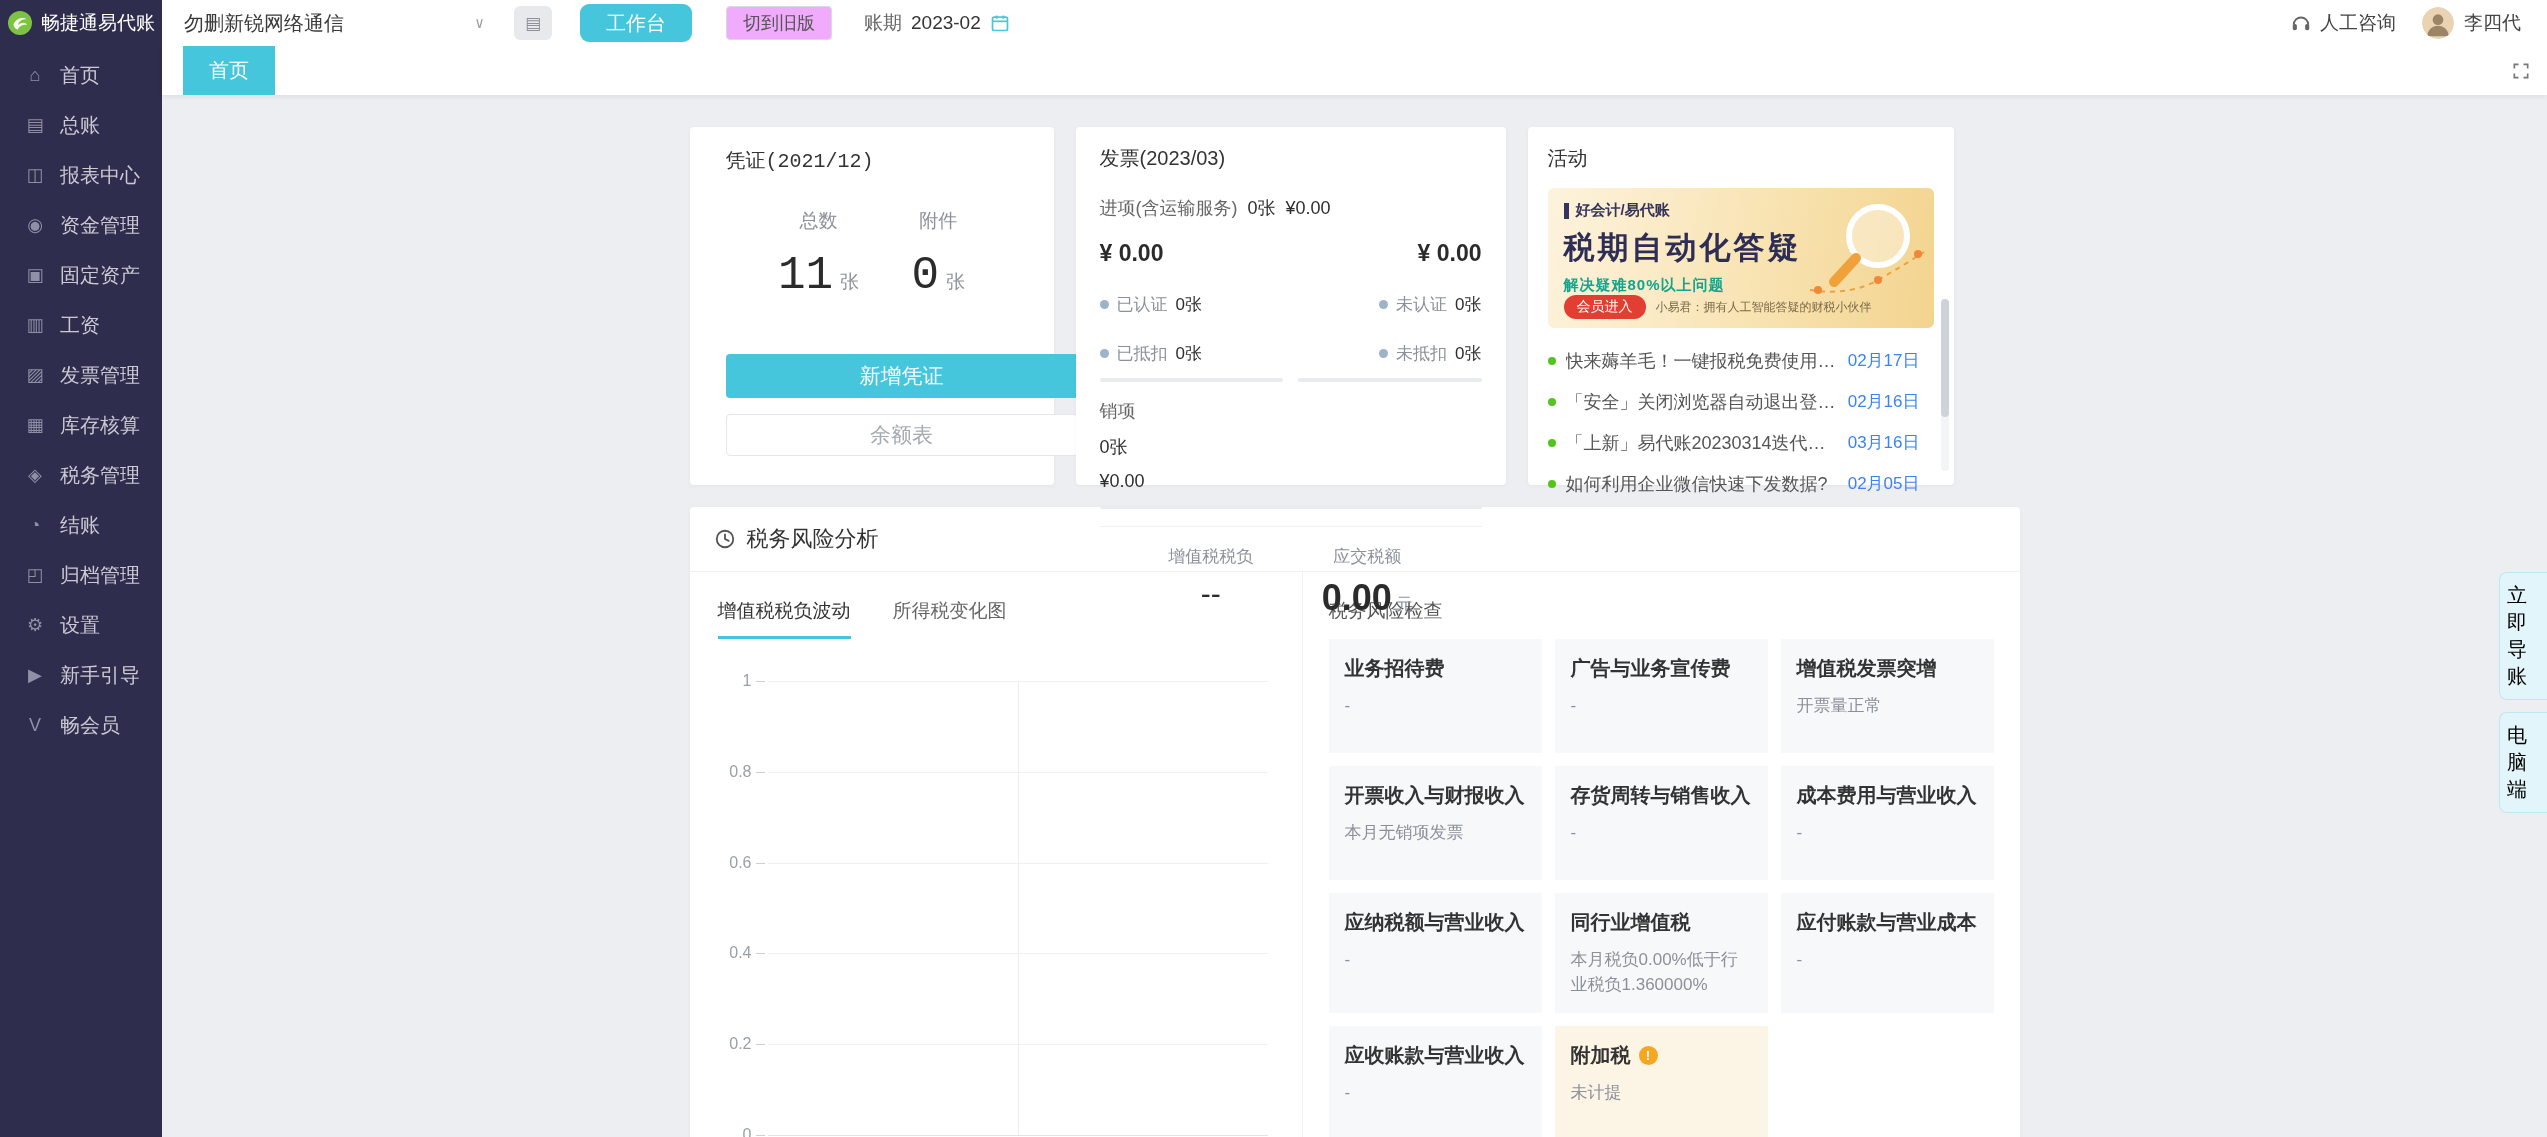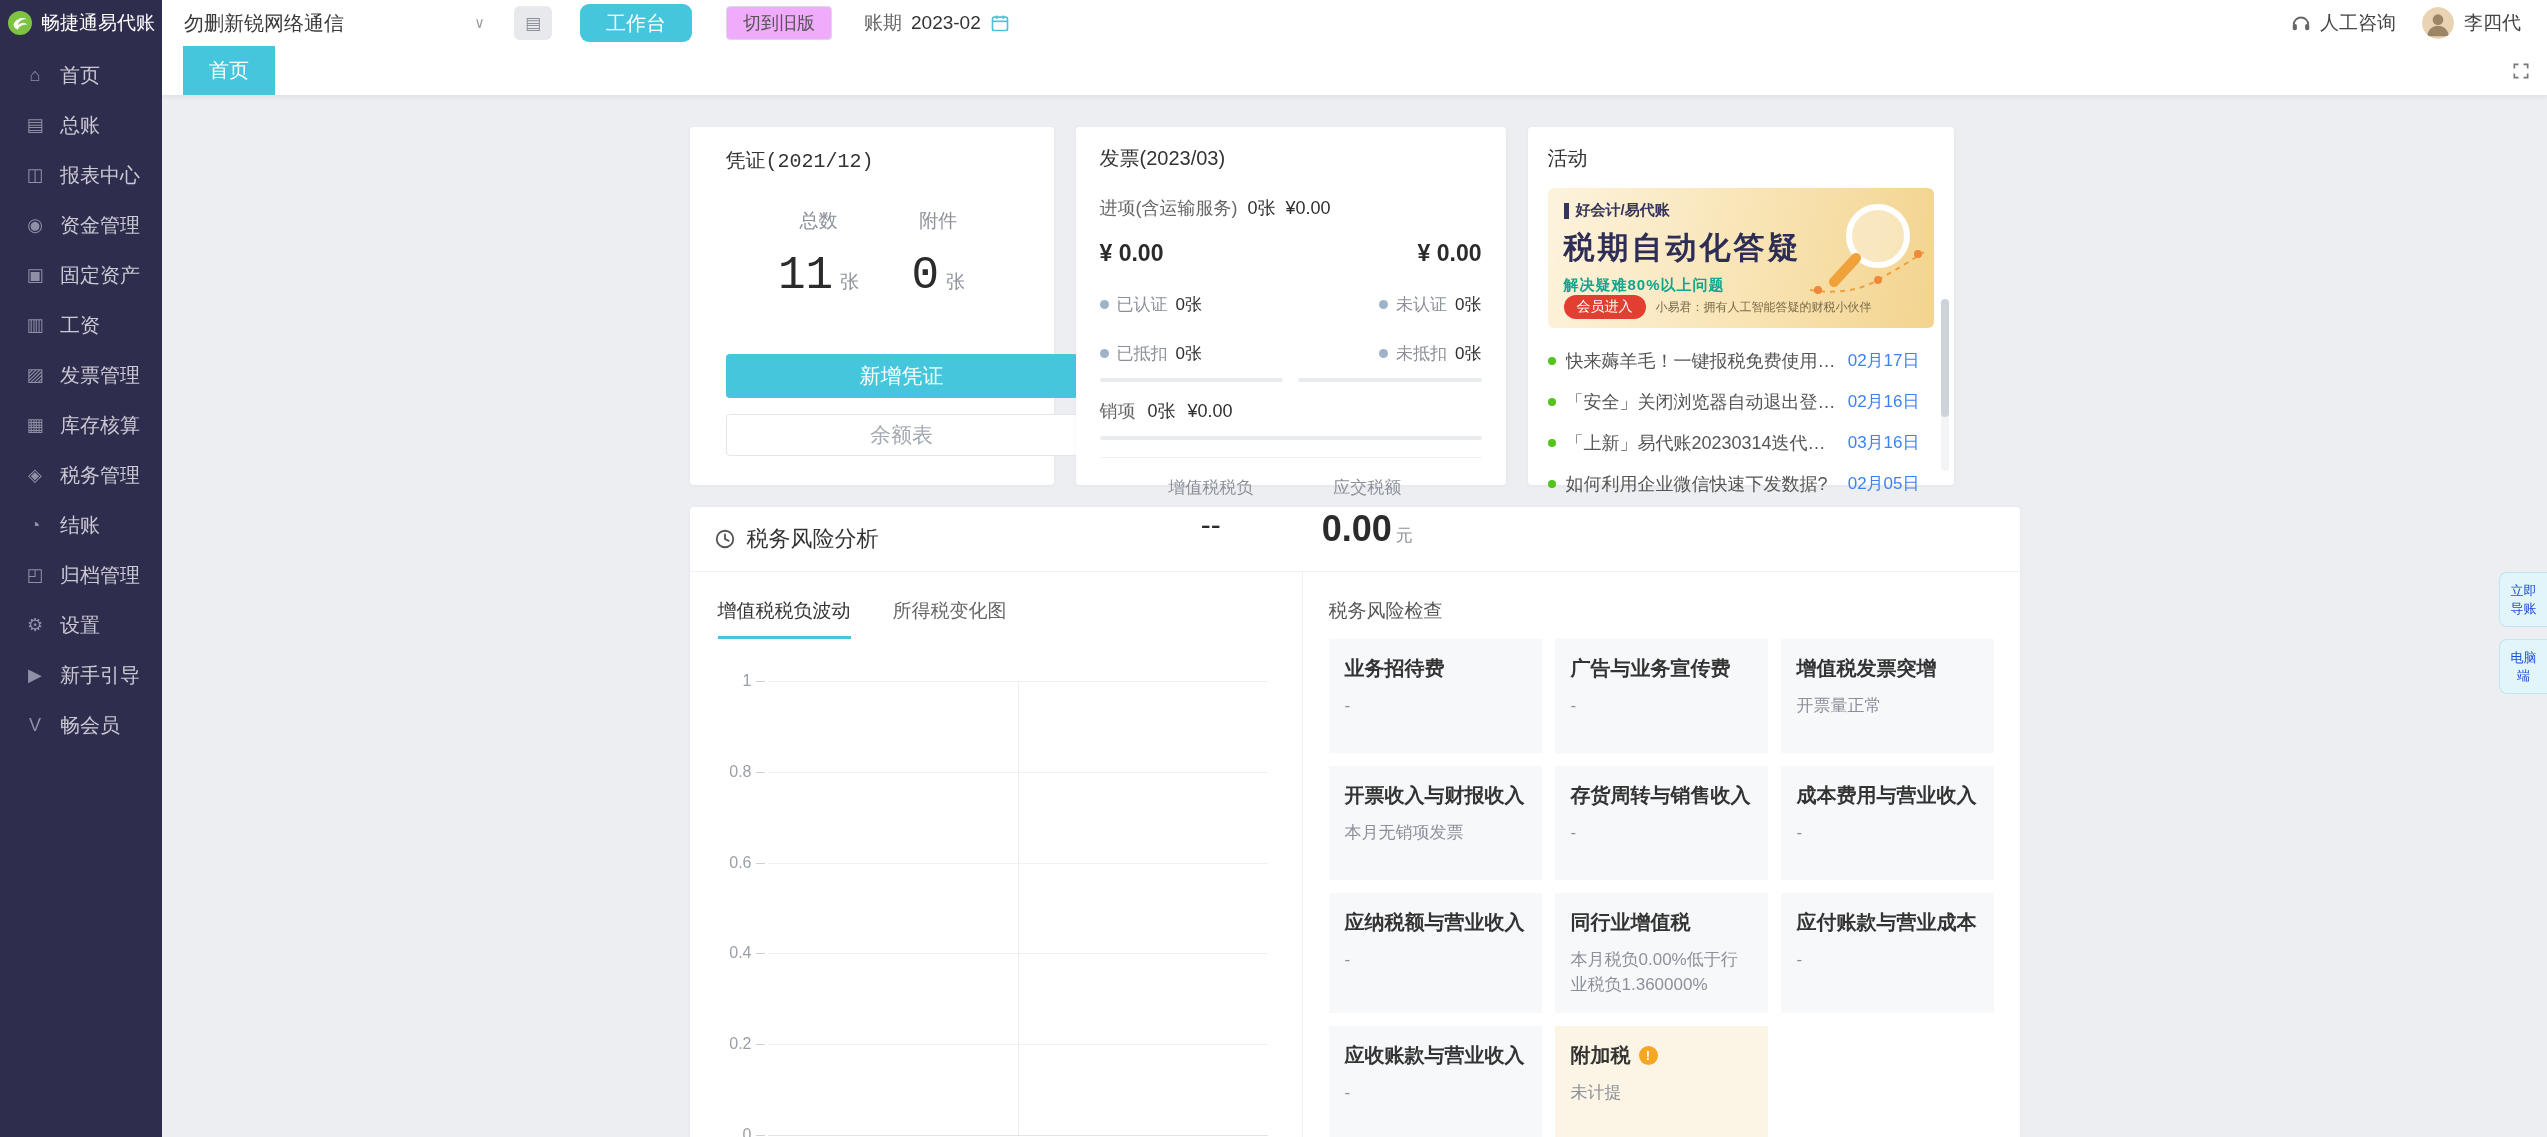--- a/index.html
+++ b/index.html
@@ -54,21 +54,21 @@
   .invoice { width:430px; padding:18px 24px; }
   .inv-row1 { margin-top:24px; font-size:18px; display:flex; gap:10px; align-items:baseline; }
   .g { color:#666; } .gl { color:#8b909a; } .d { color:#2e2e2e; }
   .inv-cols { display:flex; justify-content:space-between; margin-top:20px; }
   .inv-col { width:48%; display:flex; flex-direction:column; align-items:flex-start; }
   .inv-col.rightcol { align-items:flex-end; }
   .inv-amount { font-size:23px; color:#2b2b2b; font-weight:bold; }
   .inv-line { margin-top:26px; font-size:17px; display:flex; align-items:center; gap:8px; }
   .dot { width:9px; height:9px; border-radius:50%; background:#9fb3c8; }
   .inv-bar { height:4px; background:#e9ecef; border-radius:2px; margin-top:13px; width:100%; }
-  .inv-output { margin-top:17px; font-size:18px; display:flex; gap:12px; align-items:baseline; }
+  .inv-output { margin-top:17px; font-size:18px; display:flex; gap:12px; align-items:baseline;flex-direction:column; }
   .inv-divider { height:1px; background:#f0f1f3; margin-top:17px; }
   .inv-bottom { display:flex; justify-content:space-evenly; text-align:center; margin-top:18px; }
   .inv-b-label { font-size:17px; color:#8b909a; }
   .inv-b-value { margin-top:9px; font-size:30px; color:#2b2b2b; }
   .tax-big { display:flex; align-items:baseline; justify-content:center; font-size:36px; font-weight:bold; }
   .tax-unit { font-size:17px; color:#8b909a; margin-left:4px; font-weight:normal; }
 
   
   .activity { width:426px; padding:18px 20px; }
   .banner { margin-top:16px; height:140px; border-radius:6px; background:linear-gradient(100deg,#fdf3dd 0%,#f8e3b2 55%,#f3d48f 100%); position:relative; padding:13px 16px; overflow:hidden; cursor:pointer; }
@@ -108,21 +108,21 @@
   .check-title { font-size:19px; color:#555; }
   .check-grid { margin-top:15px; display:grid; grid-template-columns:repeat(3,1fr); gap:13px; }
   .check-cell { background:#f7f8fa; padding:16px; min-height:114px; }
   .check-cell.warn { background:#fcf4e4; }
   .check-t { font-size:20px; font-weight:bold; color:#333; display:flex; align-items:center; gap:8px; }
   .check-d { margin-top:12px; font-size:17px; color:#8b909a; line-height:1.45; }
   .warn-badge { width:19px; height:19px; border-radius:50%; background:#f5a623; color:#fff; font-size:13px; font-weight:bold; display:inline-flex; align-items:center; justify-content:center; flex:none; }
 
   
   .float-group { position:absolute; right:0; top:572px; display:flex; flex-direction:column; gap:12px; z-index:40; }
-  .float-btn { width:48px; padding:9px 7px; background:#e2f5fa; border:1px solid #bfe7f1; border-right:none; border-radius:8px 0 0 8px; color:#1d4ed8; font-size:13px; line-height:1.35; text-align:center; cursor:pointer; }
+  .float-btn { width:48px; padding:9px 7px; background:#e2f5fa; border:1px solid #bfe7f1; border-right:none; border-radius:8px 0 0 8px; color:#000000; font-size:20px; line-height:1.35; text-align:left; cursor:pointer; }
 </style>
 </head>
 <body>
 
 <header class="topbar">
   <div class="logo">
     <span style="display:inline-flex;">
       <svg width="26" height="26" viewBox="0 0 26 26">
           <circle cx="13" cy="13" r="12" fill="#7dc242"></circle>
           <path d="M6.5 14c3-6.5 11-7.5 13.5-4.5-2.5-1-8 .5-9 5.5 4-3.5 8-2.5 9 0-4-1-8 1.5-9 4.5-2 0-4.5-2.5-4.5-5.5z" fill="#fff" opacity="0.92"></path>

